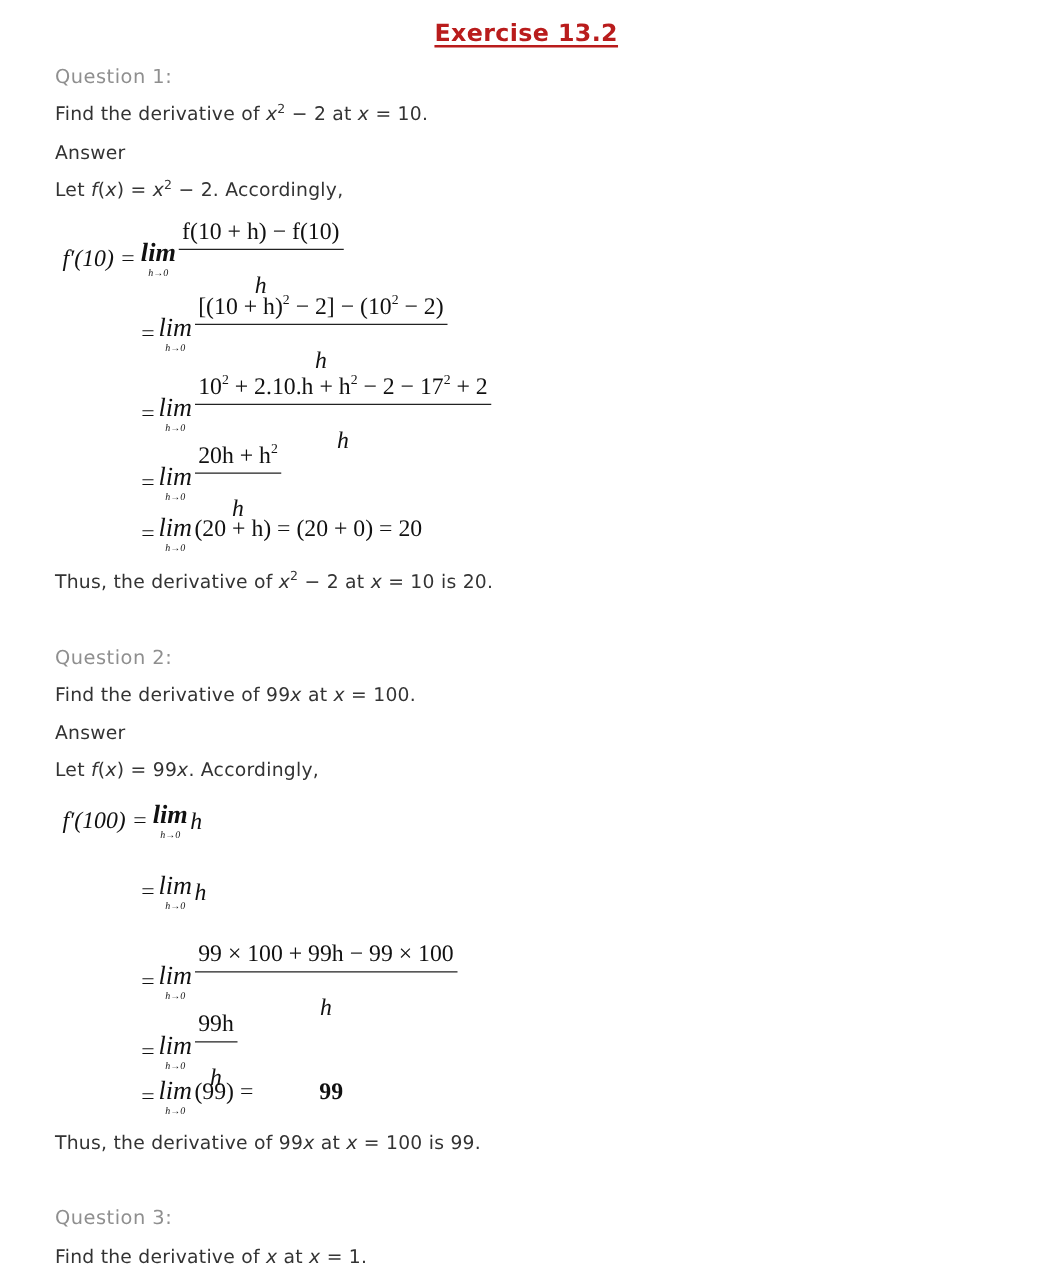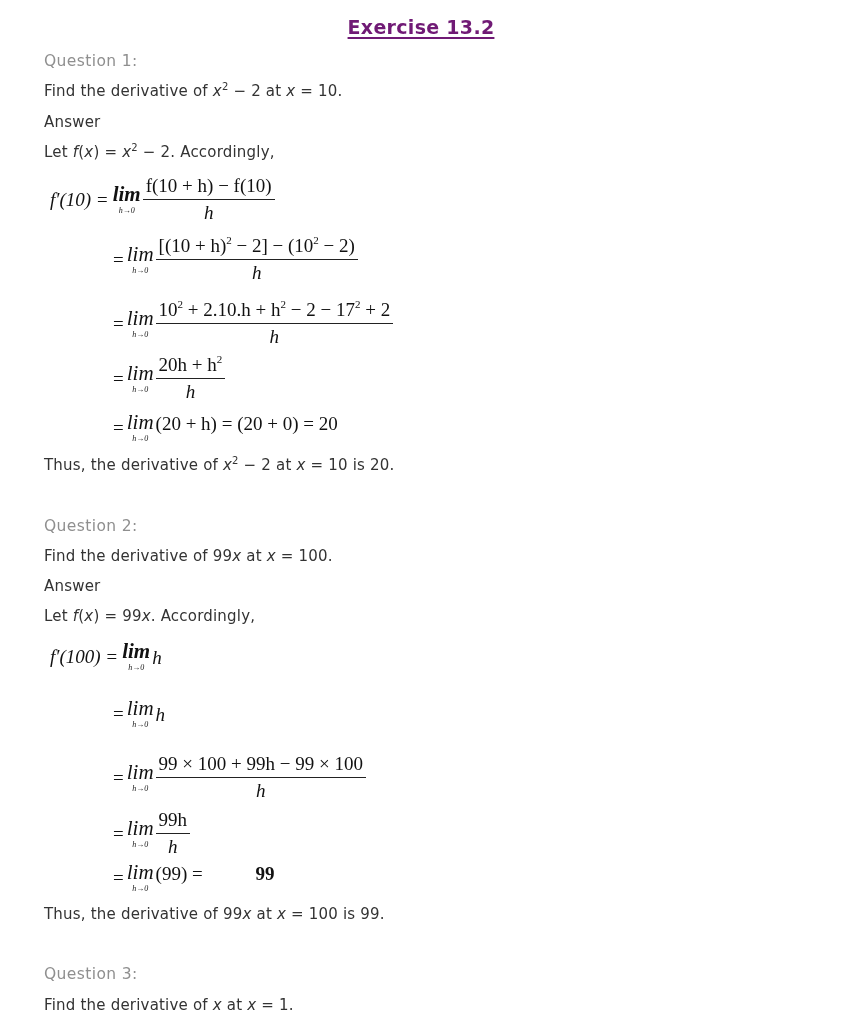--- a/index.html
+++ b/index.html
@@ -1,34 +1,34 @@
 <!DOCTYPE html>
 <html><head>
   <meta charset="utf-8">
   <style>
     html, body { margin: 0; padding: 0; background: #ffffff; }
     body { width: 842px; height: 1024px; position: relative; overflow: hidden;
       font-family: "DejaVu Sans", sans-serif; color: #333; }
     .title { position: absolute; left: 0; width: 842px; top: 16px; text-align: center;
-      font-family: "DejaVu Sans", sans-serif; font-weight: bold; font-size: 19px; color: #701a75;
+      font-family: "DejaVu Sans", sans-serif; font-weight: bold; font-size: 19px; color: #b91c1c;
       text-decoration: underline; text-decoration-thickness: 2px; text-underline-offset: 3px; letter-spacing: 0.3px; }
     .line { position: absolute; left: 44px; font-size: 15px; color: #333; white-space: nowrap; letter-spacing: 0.2px; }
     .qlabel { color: #8f8f8f; font-size: 15.5px; letter-spacing: 0.4px; }
     .it { font-style: italic; font-family: "DejaVu Sans", sans-serif; }
     sup { font-size: 10px; vertical-align: 6px; line-height: 0; }
 
     .math { position: absolute; font-family: "Liberation Serif", "DejaVu Serif", serif; font-size: 19px; color: #111; white-space: nowrap; }
     .row { position: absolute; display: flex; align-items: center; }
     .lhs { display: inline-block; text-align: center; }
     .eq { margin: 0 3px; }
     .lim { display: inline-flex; flex-direction: column; align-items: center; line-height: 1; margin-right: 2px; }
     .lim .word { font-size: 21px; font-style: italic; }
     .lim .word.bold { font-weight: bold; }
     .lim .sub { font-size: 8px; font-style: italic; margin-top: 2px; }
-    .frac { display: inline-flex; flex-direction: column; align-items: center; line-height: 1.1; }
+    .frac { display: inline-flex; flex-direction: column; align-items: center; line-height: 1.1; gap: 16px; }
     .frac .num { padding: 0 3px 2px 3px; border-bottom: 1.4px solid #222; }
     .frac .den { padding-top: 3px; font-style: italic; }
     .mi { font-style: italic; }
     .mb { font-weight: bold; padding-left: 48px; }
     .msup { font-size: 11px; vertical-align: 8px; line-height: 0; }
   </style>
 </head>
 <body>
 
 <div class="title">Exercise 13.2</div>

